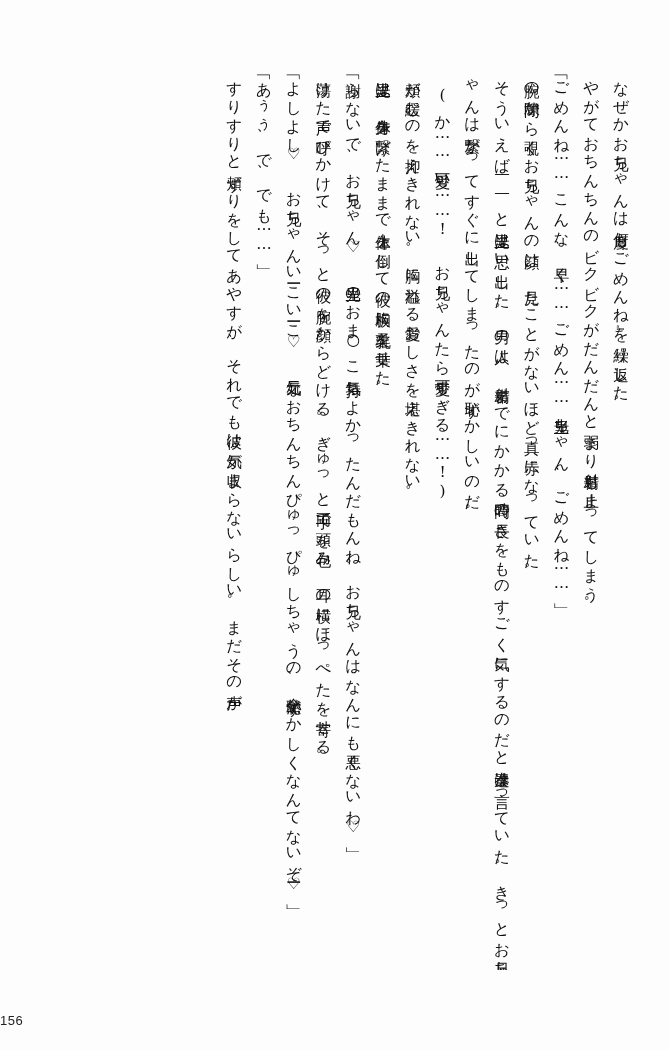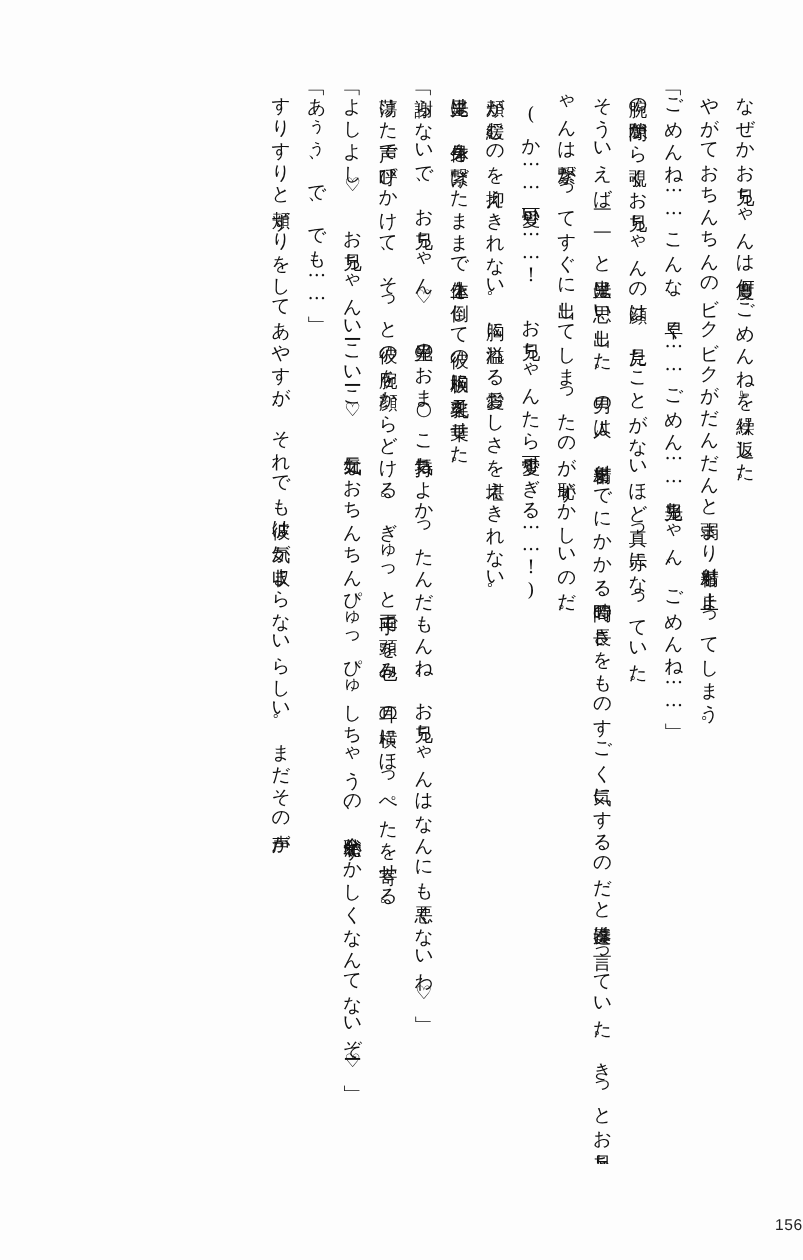--- a/index.html
+++ b/index.html
@@ -44,21 +44,21 @@
     margin-right: 0;
   }
   .indent1 {
     text-indent: 1em;
   }
   .page-number {
     position: absolute;
     bottom: 22px;
     left: 0;
     width: 100%;
-    text-align: right;
+    text-align: left;
     font-size: 13px;
     font-family: "Liberation Sans", sans-serif;
     color: #222222;
     letter-spacing: 0.04em;
   }
 </style>
 </head>
 <body>
 
 <div class="page">

